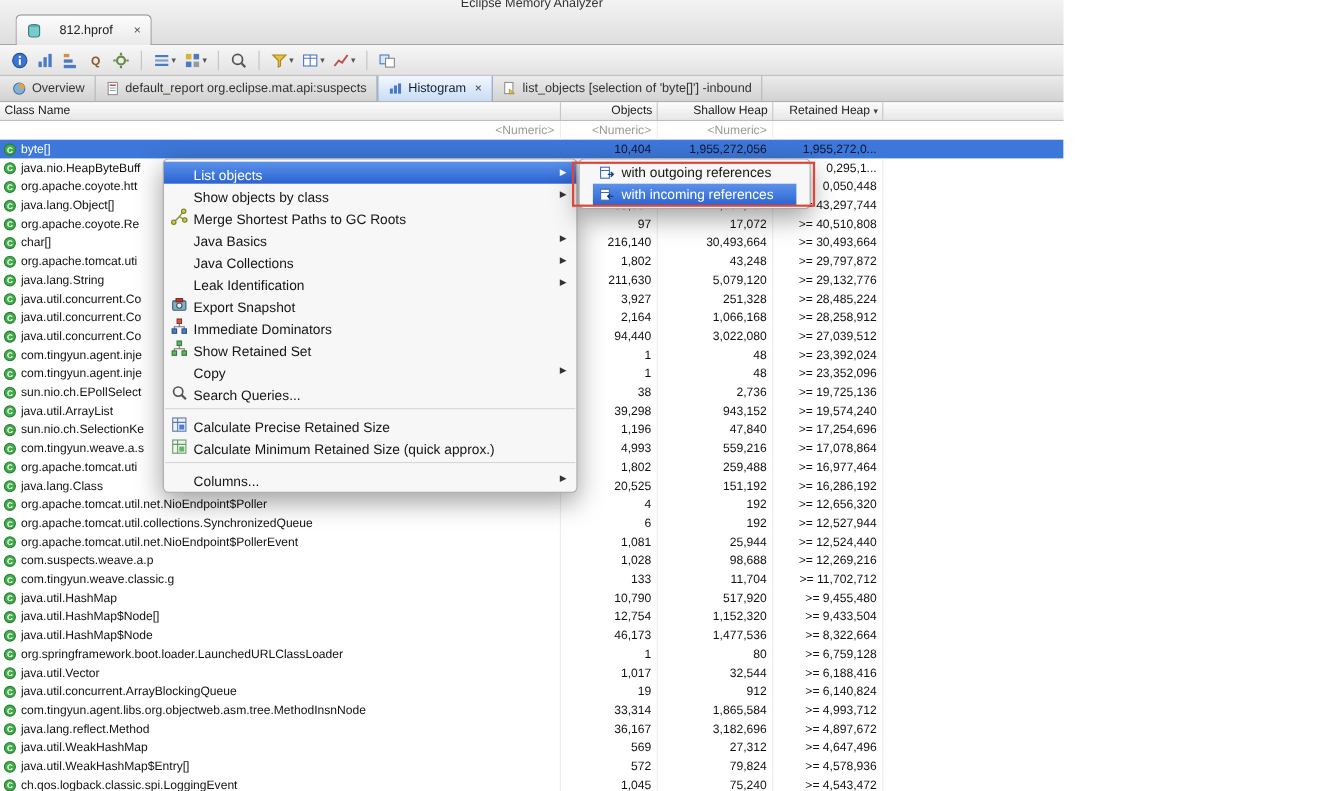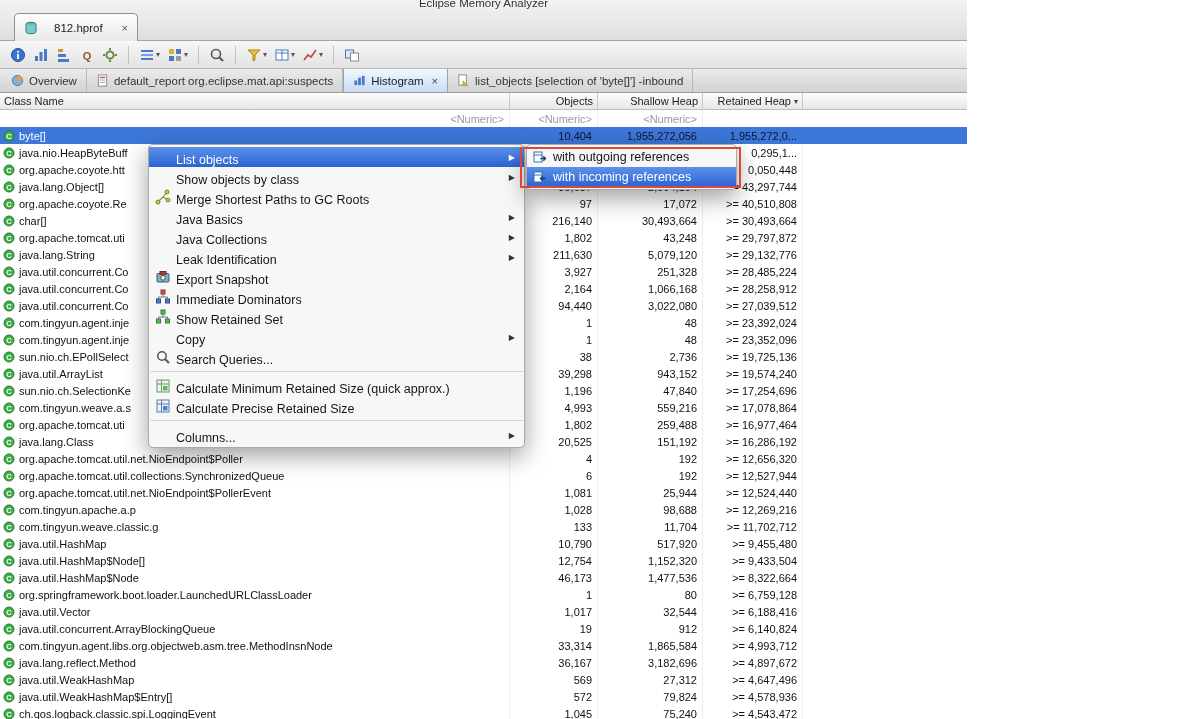--- a/index.html
+++ b/index.html
@@ -52,21 +52,21 @@
 
 .menu{position:absolute;left:148px;top:144px;width:377px;background:#f7f7f7;border:1px solid #a9a9a9;border-radius:5px;box-shadow:0 8px 24px rgba(0,0,0,.38);padding:2px 0;z-index:10}
 .mi{position:relative;height:20px;display:flex;align-items:flex-end;padding-left:27px;font-size:12.5px;color:#151515;white-space:nowrap}
 .mi .mi-icon{position:absolute;left:6px;top:2px;width:16px;height:16px}
 .mi .mi-arrow{position:absolute;right:9px;top:50%;transform:translateY(-50%);font-size:8px;color:#333}
 .mi.hl{background:linear-gradient(#5c92ea,#2a63d2);color:#fff}
 .mi.hl .mi-arrow{color:#fff}
 .menu-sep{height:1px;background:#d6d6d6;margin:4px 1px}
 
 
-.submenu{position:absolute;left:526px;top:144px;width:211px;background:#f7f7f7;border:1px solid #a9a9a9;border-radius:5px;box-shadow:0 8px 24px rgba(0,0,0,.38);padding:2px 0;z-index:11}
+.submenu{position:absolute;left:526px;top:144px;width:211px;background:#f7f7f7;border:1px solid #a9a9a9;border-radius:5px;box-shadow:0 8px 24px rgba(0,0,0,.38);padding:2px 12px;z-index:11}
 .smi{position:relative;height:20px;display:flex;align-items:center;padding-left:26px;font-size:12.5px;color:#151515;white-space:nowrap}
 .smi .mi-icon{position:absolute;left:6px;top:3px;width:14px;height:14px}
 .smi.hl{background:linear-gradient(#5c92ea,#2a63d2);color:#fff}
 
 
 .red-box{position:absolute;left:520px;top:147px;width:221px;height:41px;border:2px solid #df4538;z-index:12;pointer-events:none}
 </style>
 </head>
 <body>
 
@@ -516,21 +516,21 @@
     <div class="cell num">25,944</div>
     <div class="cell num">&gt;= 12,524,440</div>
     <div class="cell fill"></div>
   </div>
       <div class="row">
     <div class="cell name">
       <svg class="class-icon" width="12" height="12" viewBox="0 0 12 12">
             <circle cx="6" cy="6" r="5" fill="#3fae49" stroke="#2b7d33"></circle>
             <text x="6" y="8.7" text-anchor="middle" font-size="7.5" font-weight="bold" fill="#fff" font-family="Liberation Sans, sans-serif">C</text>
           </svg>
-      <span>com.tingyun.apache.a.p</span>
+      <span>com.suspects.weave.a.p</span>
     </div>
     <div class="cell num">1,028</div>
     <div class="cell num">98,688</div>
     <div class="cell num">&gt;= 12,269,216</div>
     <div class="cell fill"></div>
   </div>
       <div class="row">
     <div class="cell name">
       <svg class="class-icon" width="12" height="12" viewBox="0 0 12 12">
             <circle cx="6" cy="6" r="5" fill="#3fae49" stroke="#2b7d33"></circle>
@@ -751,33 +751,33 @@
     <div class="mi">
       <svg class="mi-icon" viewBox="0 0 16 16">
           <circle cx="7" cy="7" r="4.2" fill="none" stroke="#555" stroke-width="1.5"></circle>
           <line x1="10.2" y1="10.2" x2="14" y2="14" stroke="#555" stroke-width="2"></line>
         </svg>
       <span>Search Queries...</span>
     </div>
     <div class="menu-sep"></div>
     <div class="mi">
       <svg class="mi-icon" viewBox="0 0 16 16">
+          <rect x="2" y="2" width="12" height="12" fill="#eef0f5" stroke="#5a7ab0"></rect>
+          <path d="M2 6 H14 M6.5 2 V14" stroke="#5a7ab0"></path>
+          <rect x="8" y="8" width="4.5" height="4.5" fill="#4a7fd0"></rect>
+        </svg>
+      <span>Calculate Precise Retained Size</span>
+    </div>
+    <div class="mi">
+      <svg class="mi-icon" viewBox="0 0 16 16">
           <rect x="2" y="2" width="12" height="12" fill="#eef3ee" stroke="#6a9a6a"></rect>
           <path d="M2 6 H14 M6.5 2 V14" stroke="#6a9a6a"></path>
           <rect x="8" y="8" width="4.5" height="4.5" fill="#5cb85c"></rect>
         </svg>
       <span>Calculate Minimum Retained Size (quick approx.)</span>
-    </div>
-    <div class="mi">
-      <svg class="mi-icon" viewBox="0 0 16 16">
-          <rect x="2" y="2" width="12" height="12" fill="#eef0f5" stroke="#5a7ab0"></rect>
-          <path d="M2 6 H14 M6.5 2 V14" stroke="#5a7ab0"></path>
-          <rect x="8" y="8" width="4.5" height="4.5" fill="#4a7fd0"></rect>
-        </svg>
-      <span>Calculate Precise Retained Size</span>
     </div>
     <div class="menu-sep"></div>
     <div class="mi">
       <span>Columns...</span>
       <span class="mi-arrow">▶</span>
     </div>
   </div>
 
   <div class="submenu">
     <div class="smi">

